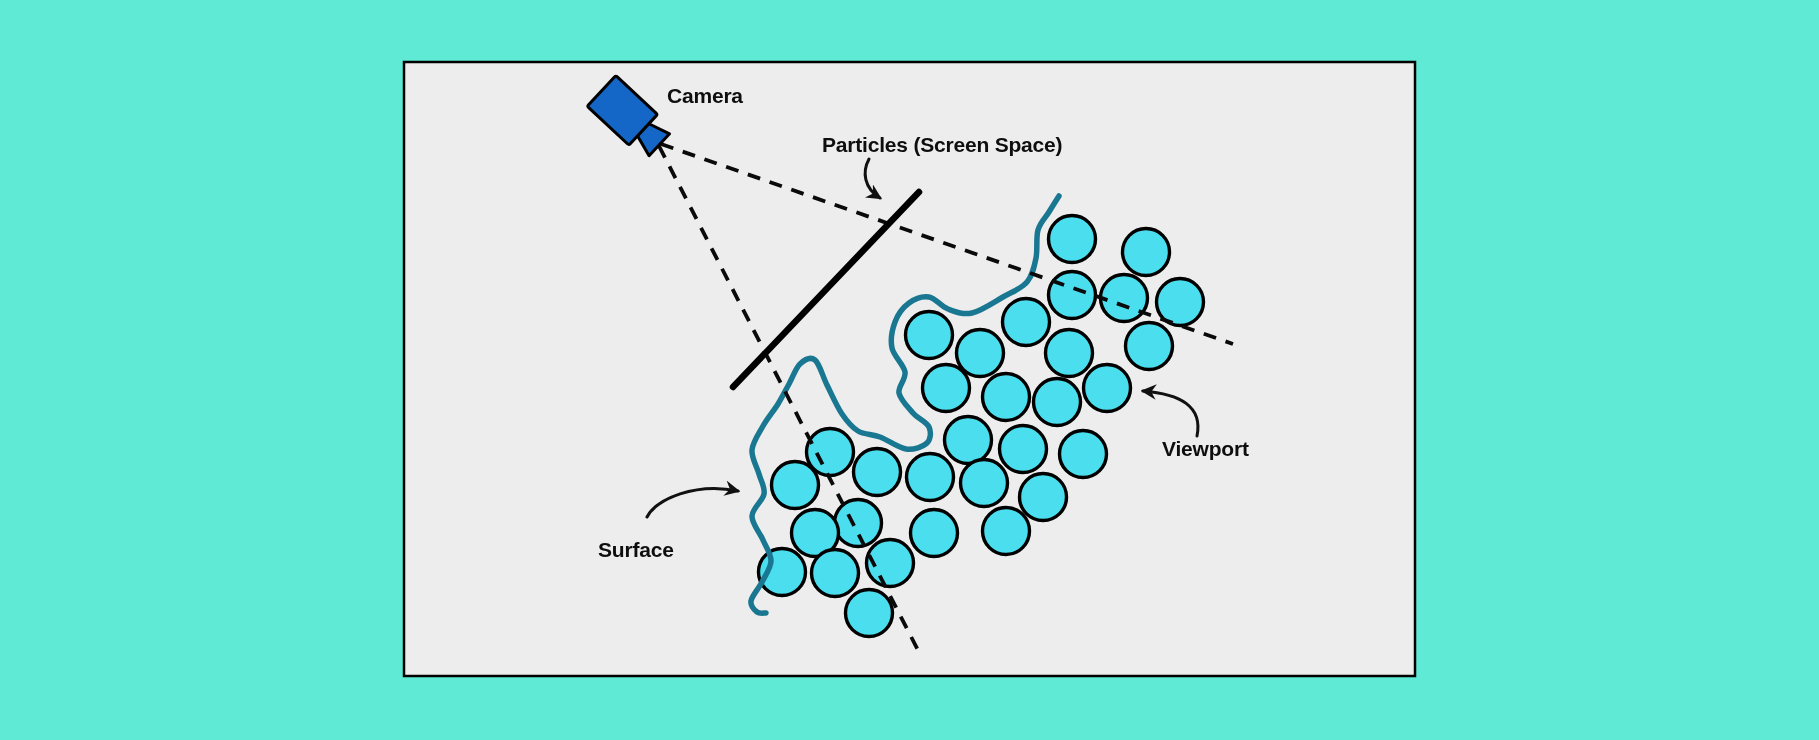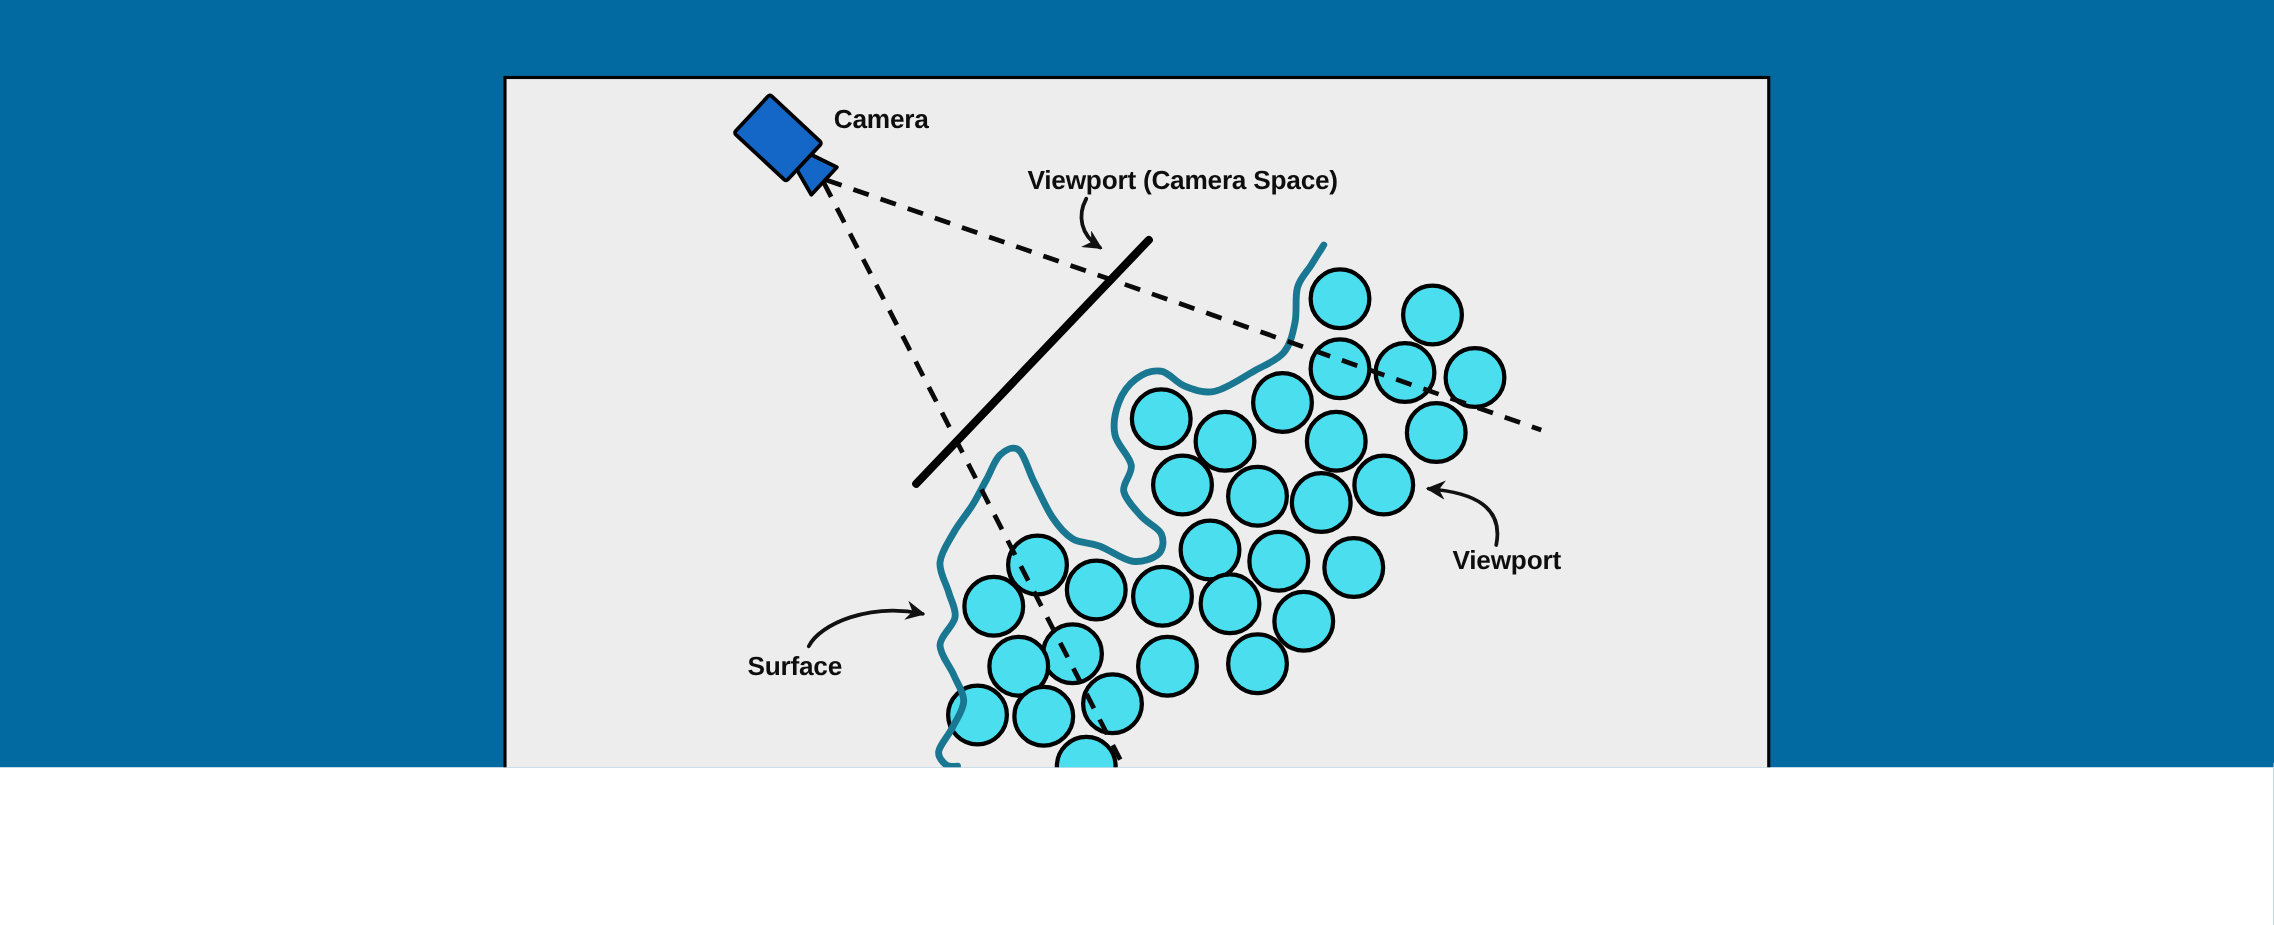--- a/index.html
+++ b/index.html
@@ -7,22 +7,22 @@
     --frame-border:#000000;
     --camera-blue:#1467C6;
     --particle-fill:#4ADEEE;
     --particle-stroke:#000000;
     --surface-teal:#1A7791;
     --annotation-black:#111111;
   }
   html,body{margin:0;padding:0;background:#ffffff;}
   .canvas{
     position:relative;
-    width:1819px;height:614px;
-    background:#0369a1;
+    width:1819px;height:740px;
+    background:#5eead4;
     font-family:"Liberation Sans",sans-serif;
     overflow:hidden;
   }
   svg.diagram{position:absolute;left:0;top:0;}
   .lbl{
     position:absolute;
     font-weight:700;
     font-size:21px;
     line-height:1.1;
     color:#0e0e0e;
@@ -130,19 +130,19 @@
       <rect class="camera-shape" data-name="camera-body" x="594" y="89" width="57" height="42" rx="2"></rect>
     </g>
 
     <path class="callout" marker-end="url(#arrowhead)" data-name="viewport-callout-arrow" d="M 869 159 C 862 172 864 188 880 198"></path>
     <path class="callout" marker-end="url(#arrowhead)" data-name="particles-callout-arrow" d="M 1197 436 C 1203 406 1180 394 1143 391"></path>
     <path class="callout" marker-end="url(#arrowhead)" data-name="surface-callout-arrow" d="M 647 517 C 656 499 696 482 738 491"></path>
   </svg>
 
   <div class="lbl" style="left:667px;top:84px;" data-name="camera-label">Camera</div>
 
-  <div class="lbl" style="left:822px;top:133px;" data-name="viewport-label">Viewport (Camera Space)</div>
+  <div class="lbl" style="left:822px;top:133px;" data-name="viewport-label">Particles (Screen Space)</div>
 
   <div class="lbl" style="left:1162px;top:437px;" data-name="particles-label">Viewport</div>
 
-  <div class="lbl" style="left:598px;top:522px;" data-name="surface-label">Surface</div>
+  <div class="lbl" style="left:598px;top:538px;" data-name="surface-label">Surface</div>
 
 </div>
 
 </body></html>

